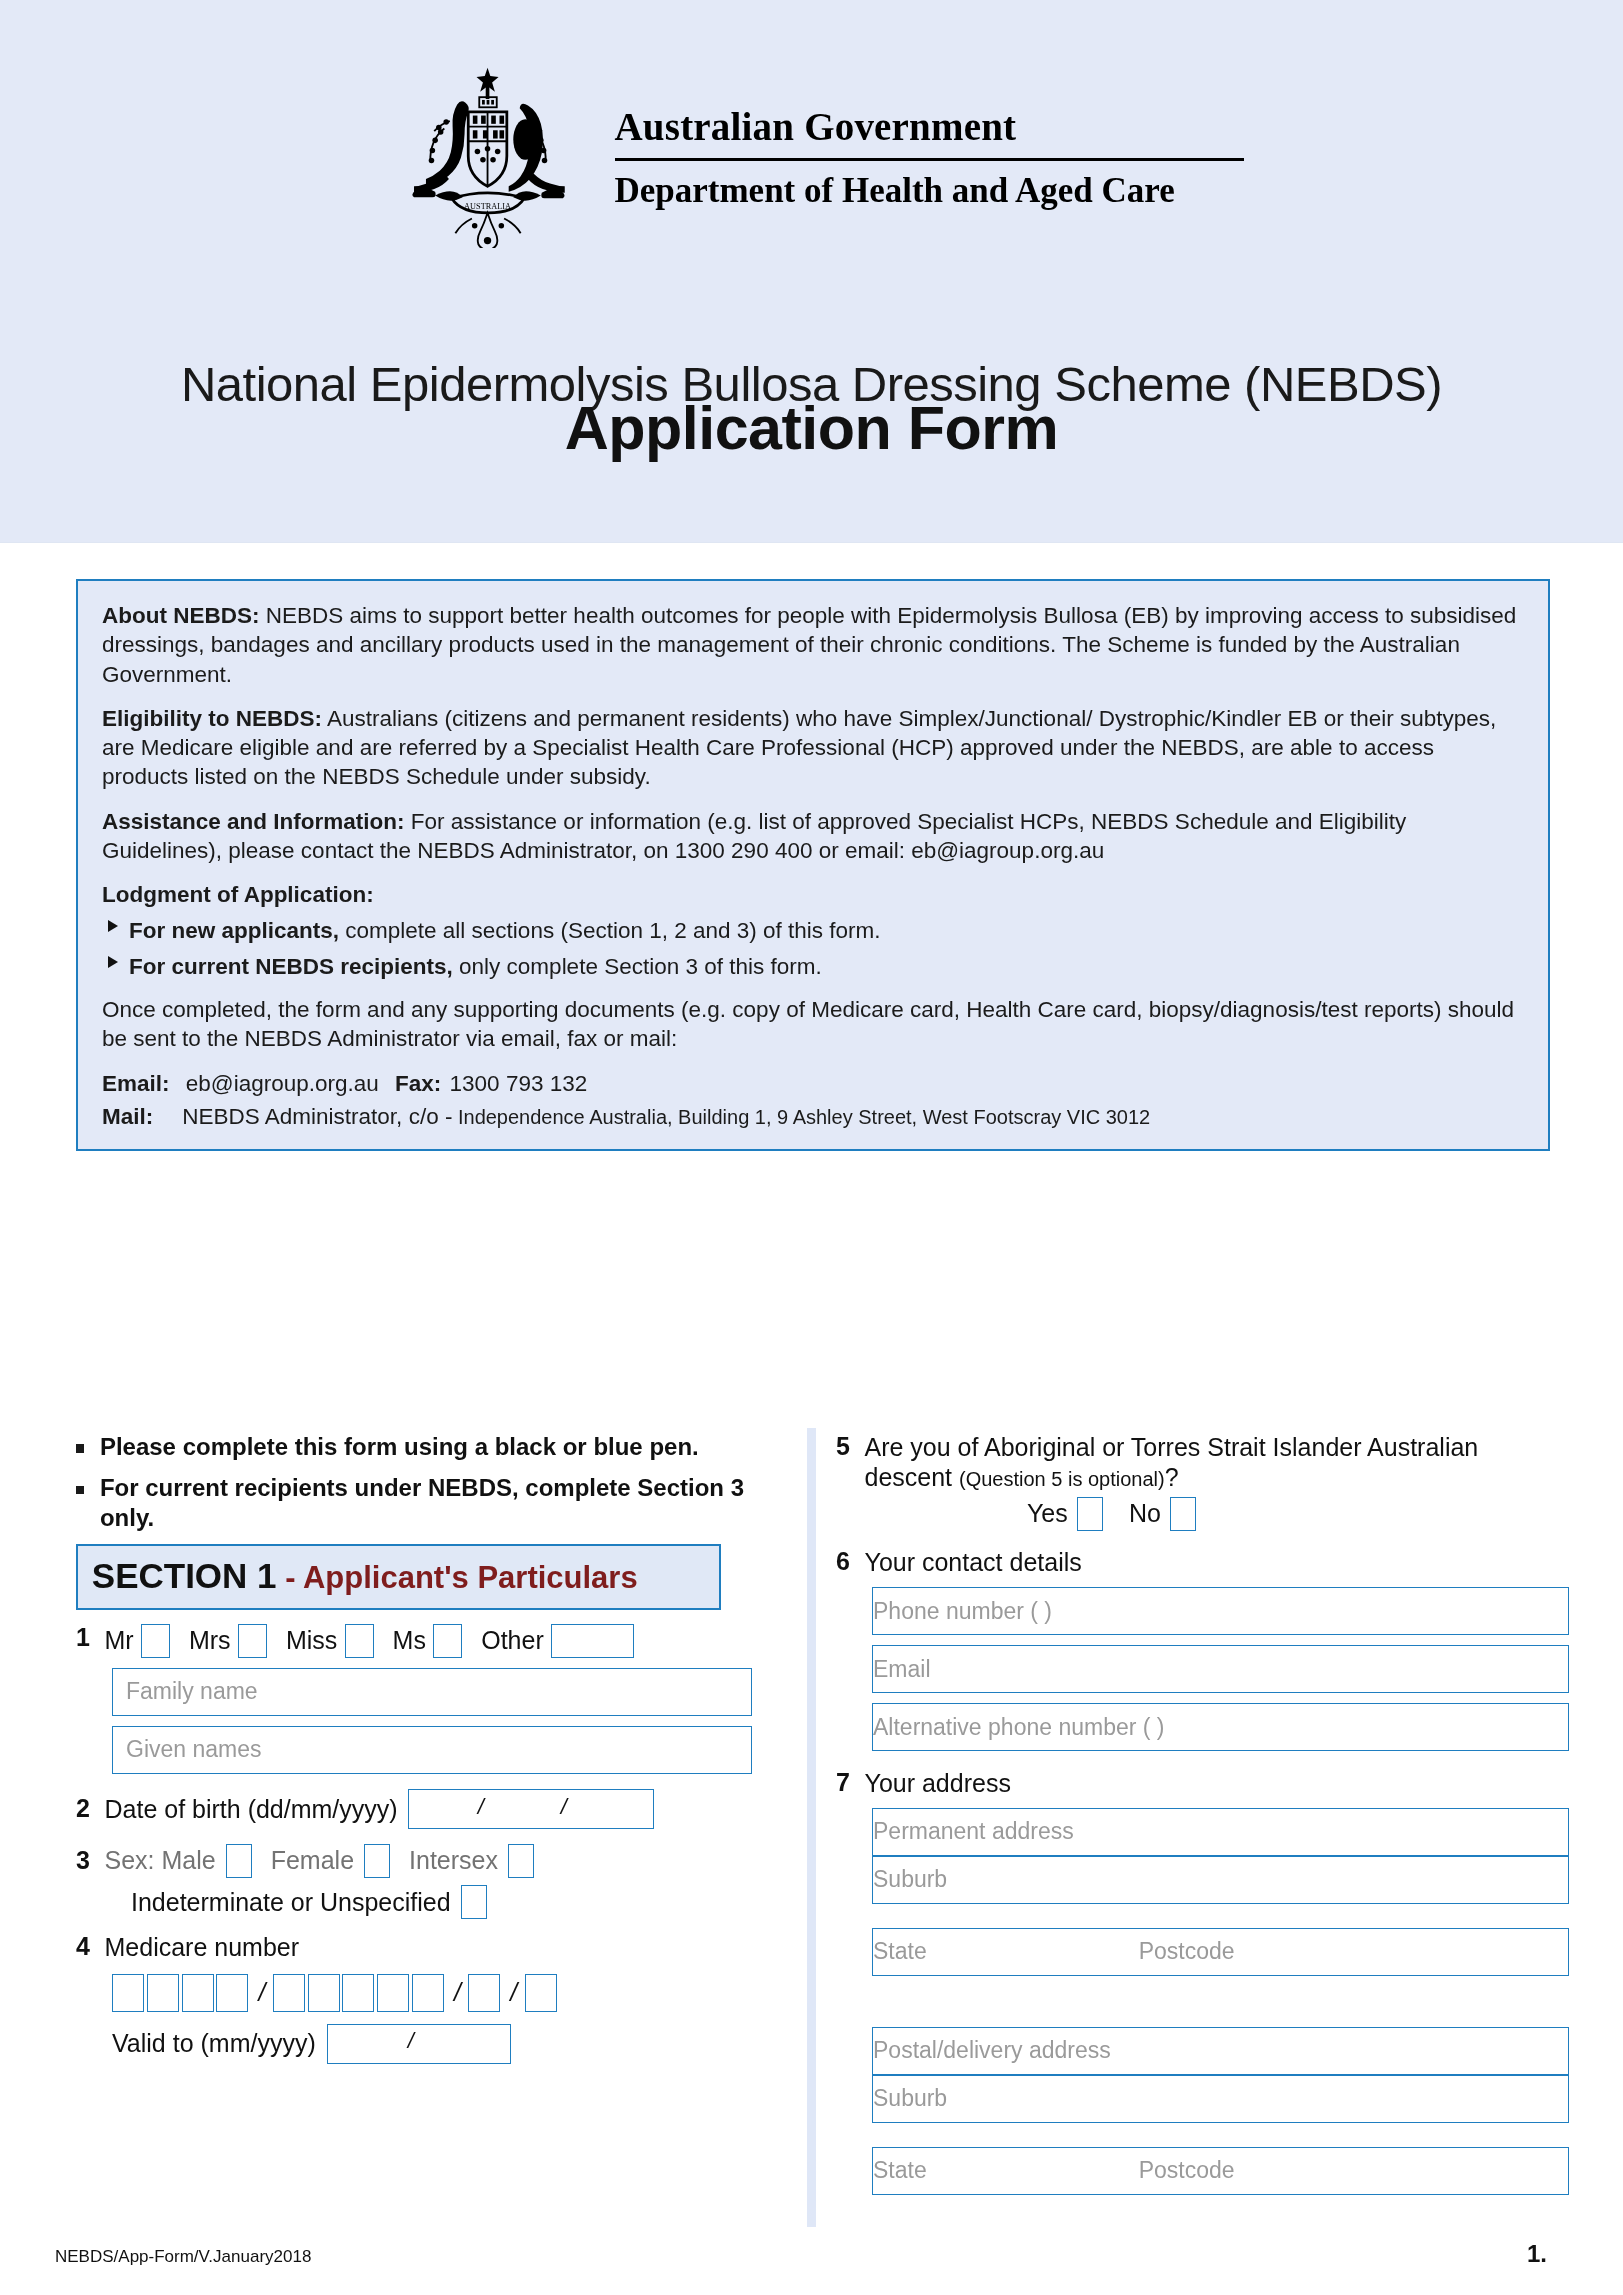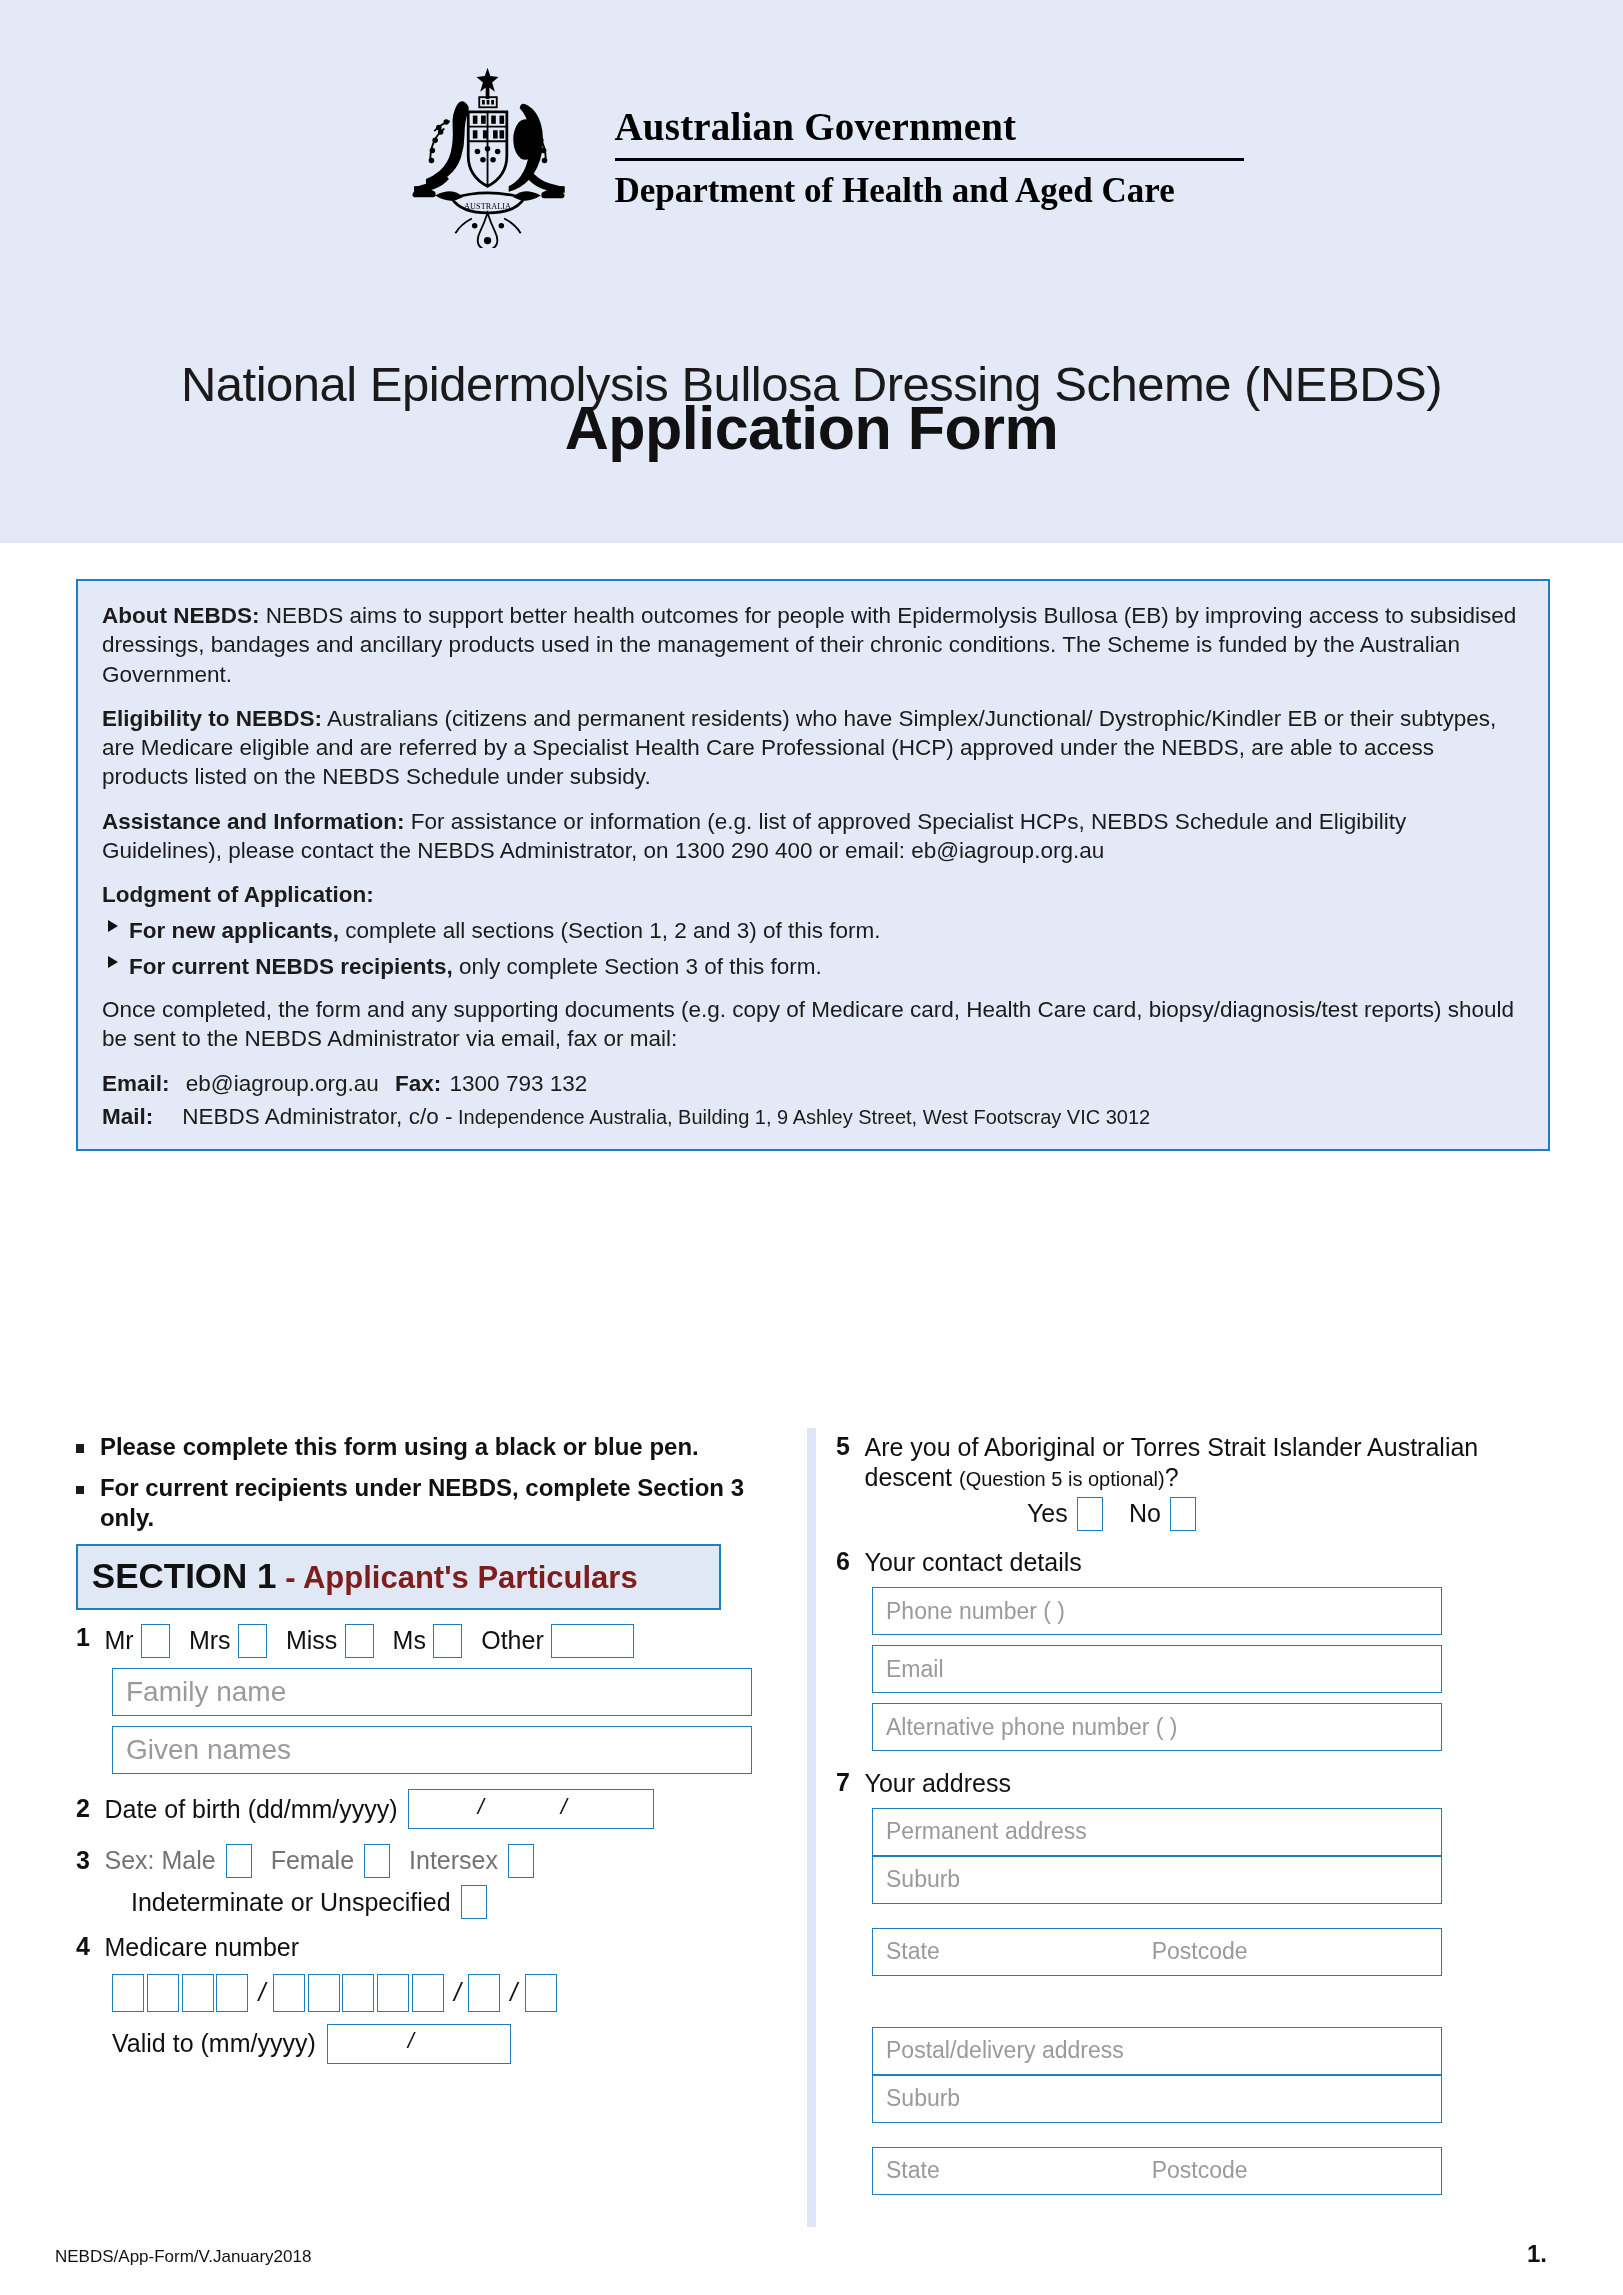--- a/index.html
+++ b/index.html
@@ -166,21 +166,21 @@
     width: 83px; height: 34px;
     border: 1.8px solid #1f7ec0; background: #fff;
   }
 
   .txtfield {
     border: 1.8px solid #1f7ec0;
     background: #fff;
     height: 48px;
     display: flex; align-items: center;
     padding-left: 13px;
-    font-size: 28px;
+    font-size: 23px;
     color: #9a9a9a;
     margin-top: 10px;
   }
   .txtfield.name { width: 640px; margin-left: 36px; }
 
   .dob-row { display: flex; align-items: center; margin-top: 15.6px; }
   .dob-box {
     width: 246px; height: 40px;
     border: 1.8px solid #1f7ec0; background: #fff;
     margin-left: 10px;
@@ -244,24 +244,23 @@
     border: 1.8px solid #1f7ec0; background: #fff;
     margin-left: 9.2px; margin-right: 26px;
   }
   .ynbox.last { margin-right: 0; }
 
   .rfield {
     border: 1.8px solid #1f7ec0;
     background: #fff;
     height: 48px;
     display: flex; align-items: center;
-    padding-left: 13px;
     font-size: 23px; color: #9a9a9a;
     margin-left: 36px;
-    width: 570px;
+    width: 697px;
   }
   .rfield.first { margin-top: 10px; }
   .rfield.gap { margin-top: 10px; }
   .rfield .postcode { margin-left: 212px; }
   .addr-group { margin-top: 10px; }
   .addr-group .rfield { margin-top: 0; border-bottom-width: 0.9px; }
   .addr-group .rfield:last-child { border-bottom-width: 1.8px; margin-top: 24px; }
   .addr-group2 { margin-top: 51px; }
 
   

